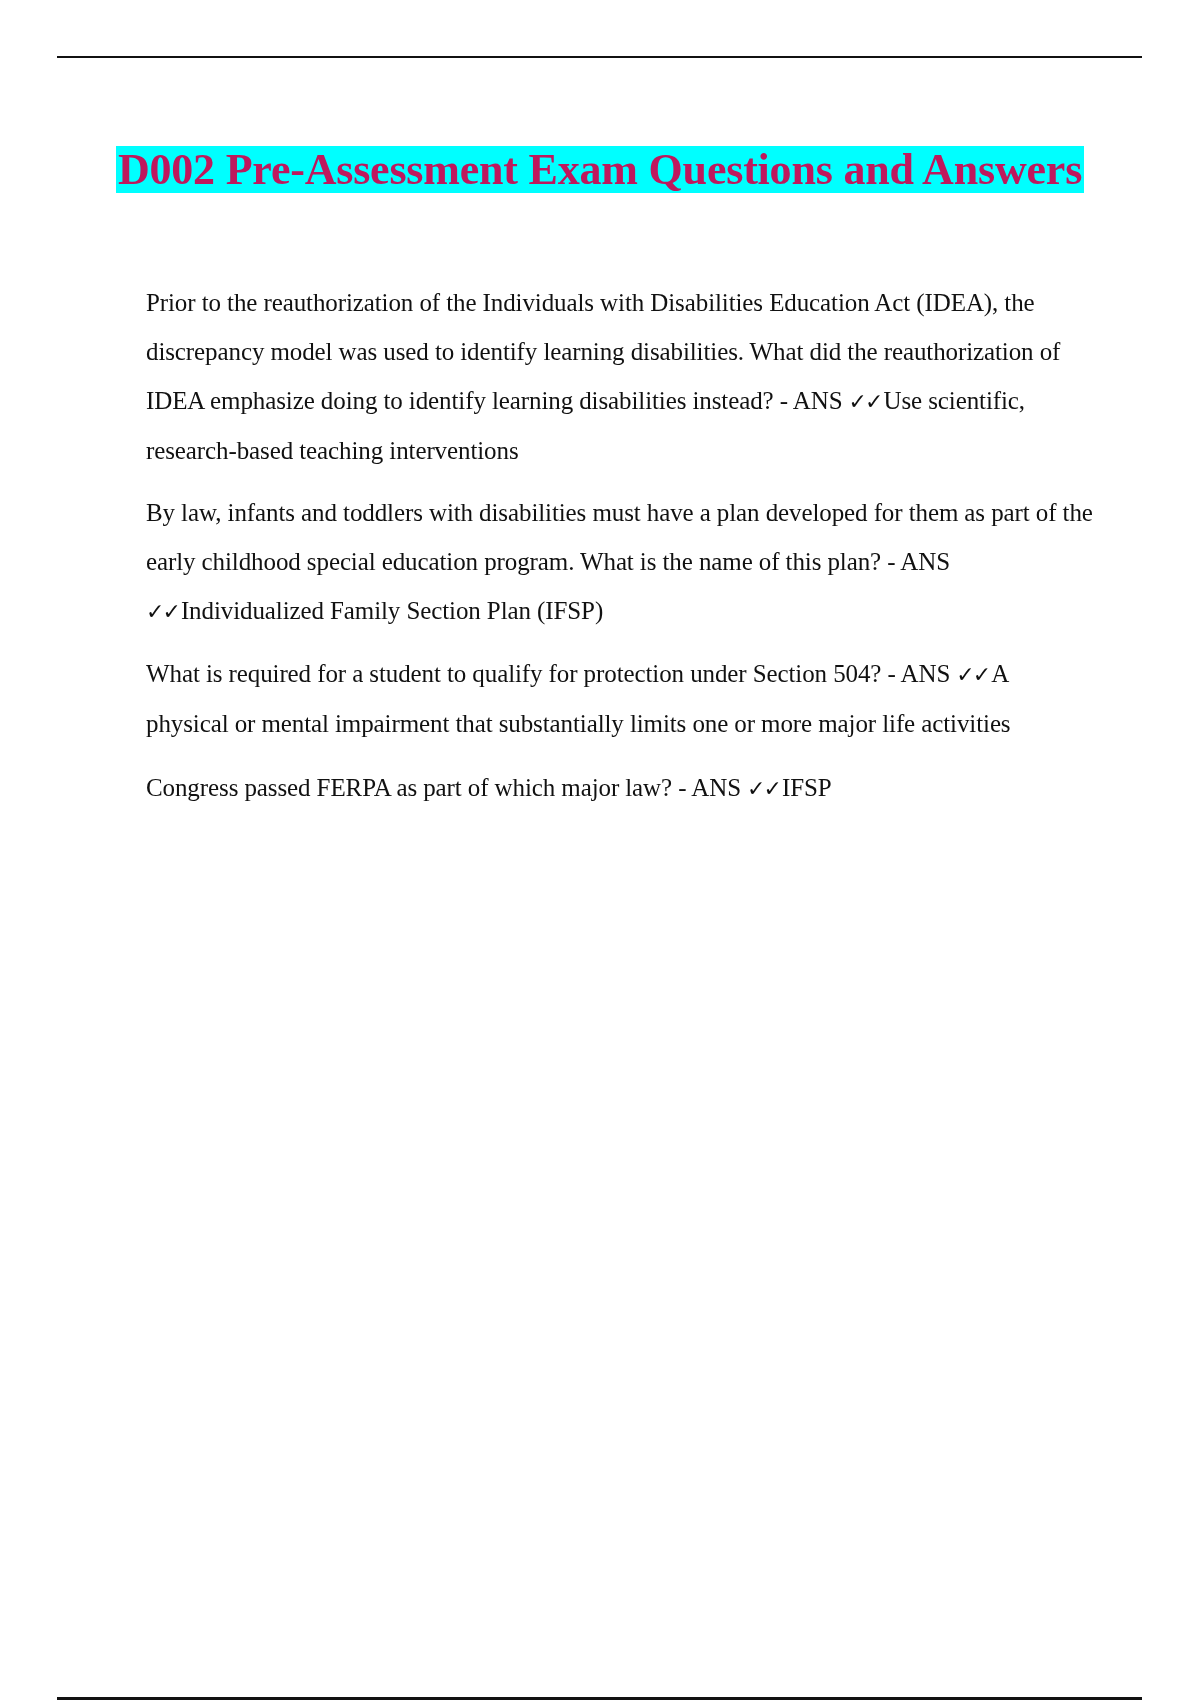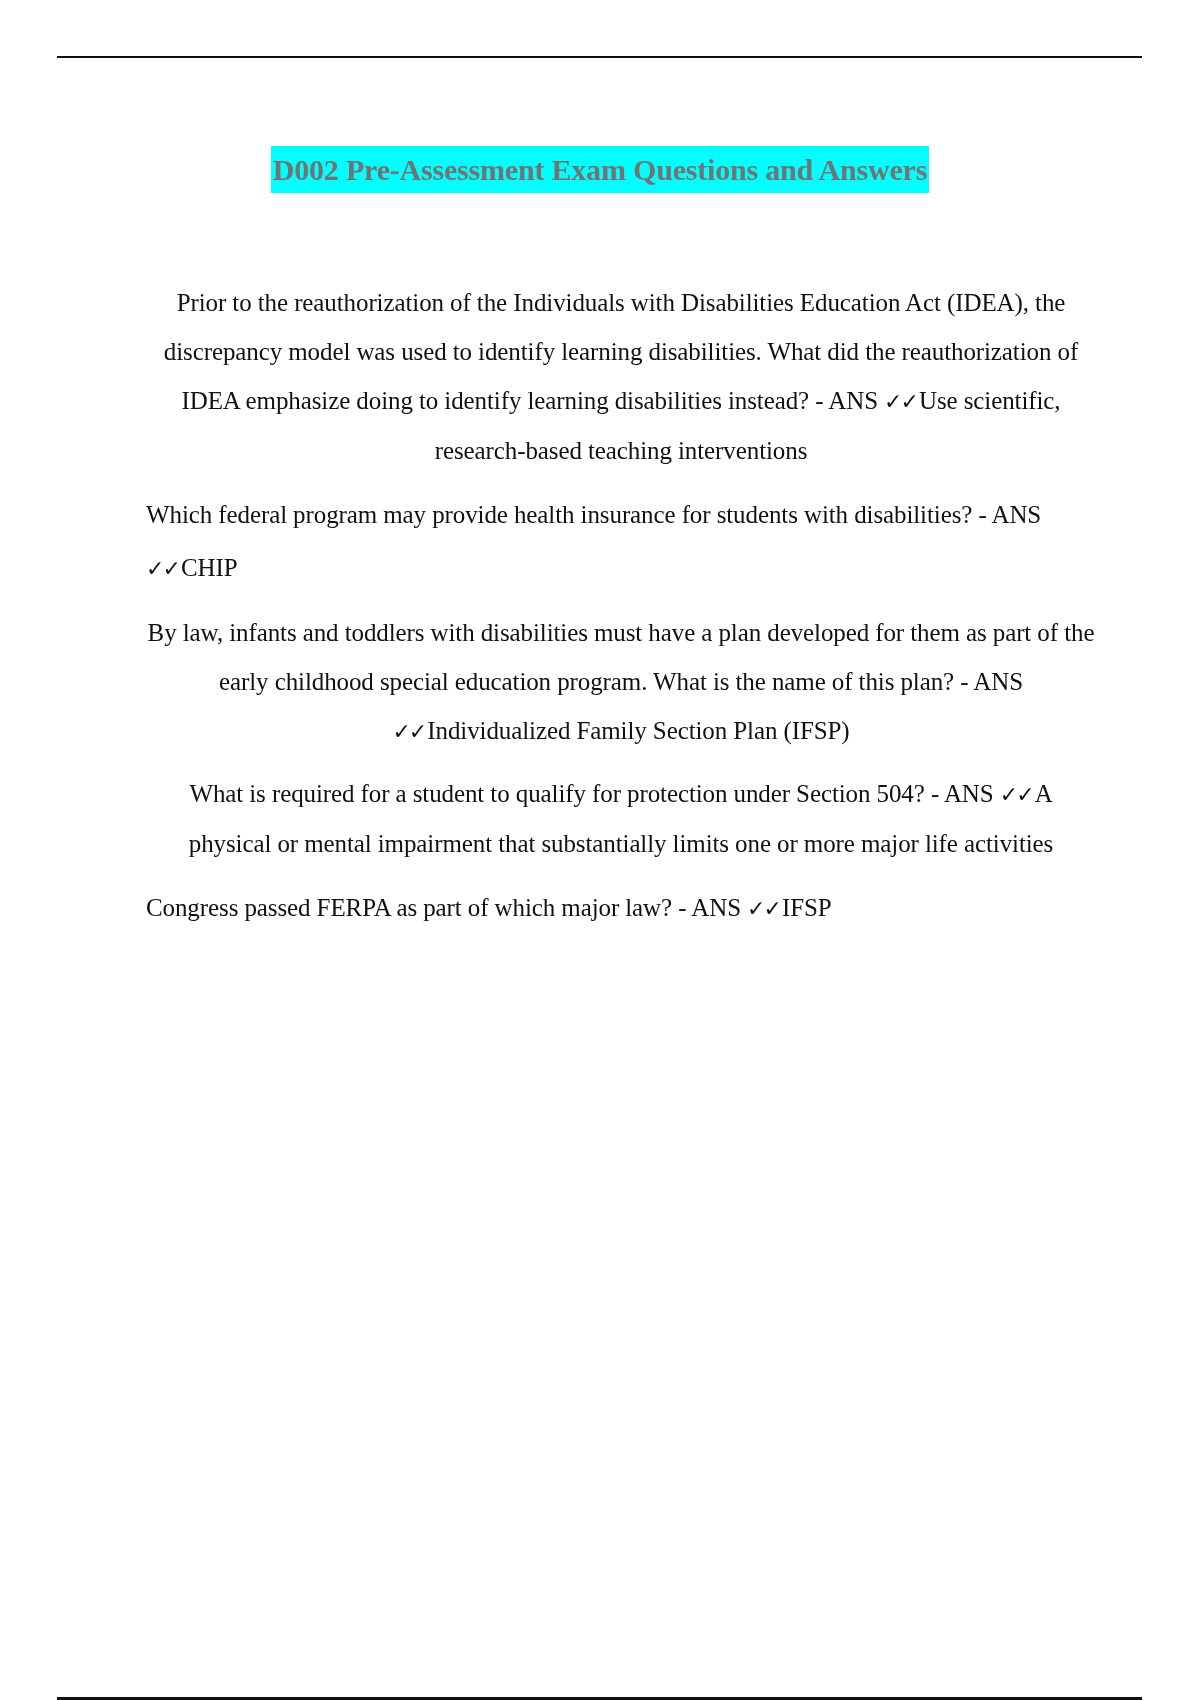--- a/index.html
+++ b/index.html
@@ -29,40 +29,40 @@
       top: 146px;
       left: 0;
       width: 1200px;
       text-align: center;
     }
     .title {
       display: inline-block;
       background: #00ffff;
       font-family: "Liberation Serif", "DejaVu Serif", serif;
       font-weight: bold;
-      font-size: 30px;
+      font-size: 44px;
       line-height: 47px;
       padding: 0 2px;
-      color: #737373;
+      color: #be185d;
       letter-spacing: -0.2px;
     }
 
     .qa-list {
       position: absolute;
       left: 146px;
       top: 278px;
       width: 950px;
     }
     .qa {
       font-size: 25px;
       line-height: 53px;
       margin: 0 0 13px 0;
       letter-spacing: -0.1px;
     }
-    .qa.dense { line-height: 49px; text-align: center; }
+    .qa.dense { line-height: 49px; }
     .check {
       font-family: "DejaVu Sans", sans-serif;
       font-size: 22px;
       letter-spacing: -2px;
       margin-right: 2px;
     }
   </style>
 </head>
 <body>
 
@@ -71,25 +71,20 @@
 <div class="title-wrap">
   <span class="title">D002 Pre-Assessment Exam Questions and Answers</span>
 </div>
 
 <div class="qa-list">
   <p class="qa dense">
     <span>Prior to the reauthorization of the Individuals with Disabilities Education Act (IDEA), the discrepancy model was used to identify learning disabilities. What did the reauthorization of IDEA emphasize doing to identify learning disabilities instead? - </span>
     <span>ANS</span>
     <span class="check">✓✓</span><span>Use scientific, research-based teaching interventions</span>
   </p>
-  <p class="qa">
-    <span>Which federal program may provide health insurance for students with disabilities? - </span>
-    <span>ANS</span>
-    <span class="check">✓✓</span><span>CHIP</span>
-  </p>
   <p class="qa dense">
     <span>By law, infants and toddlers with disabilities must have a plan developed for them as part of the early childhood special education program. What is the name of this plan? - </span>
     <span>ANS</span>
     <span class="check">✓✓</span><span>Individualized Family Section Plan (IFSP)</span>
   </p>
   <p class="qa dense">
     <span>What is required for a student to qualify for protection under Section 504? - </span>
     <span>ANS</span>
     <span class="check">✓✓</span><span>A physical or mental impairment that substantially limits one or more major life activities</span>
   </p>

